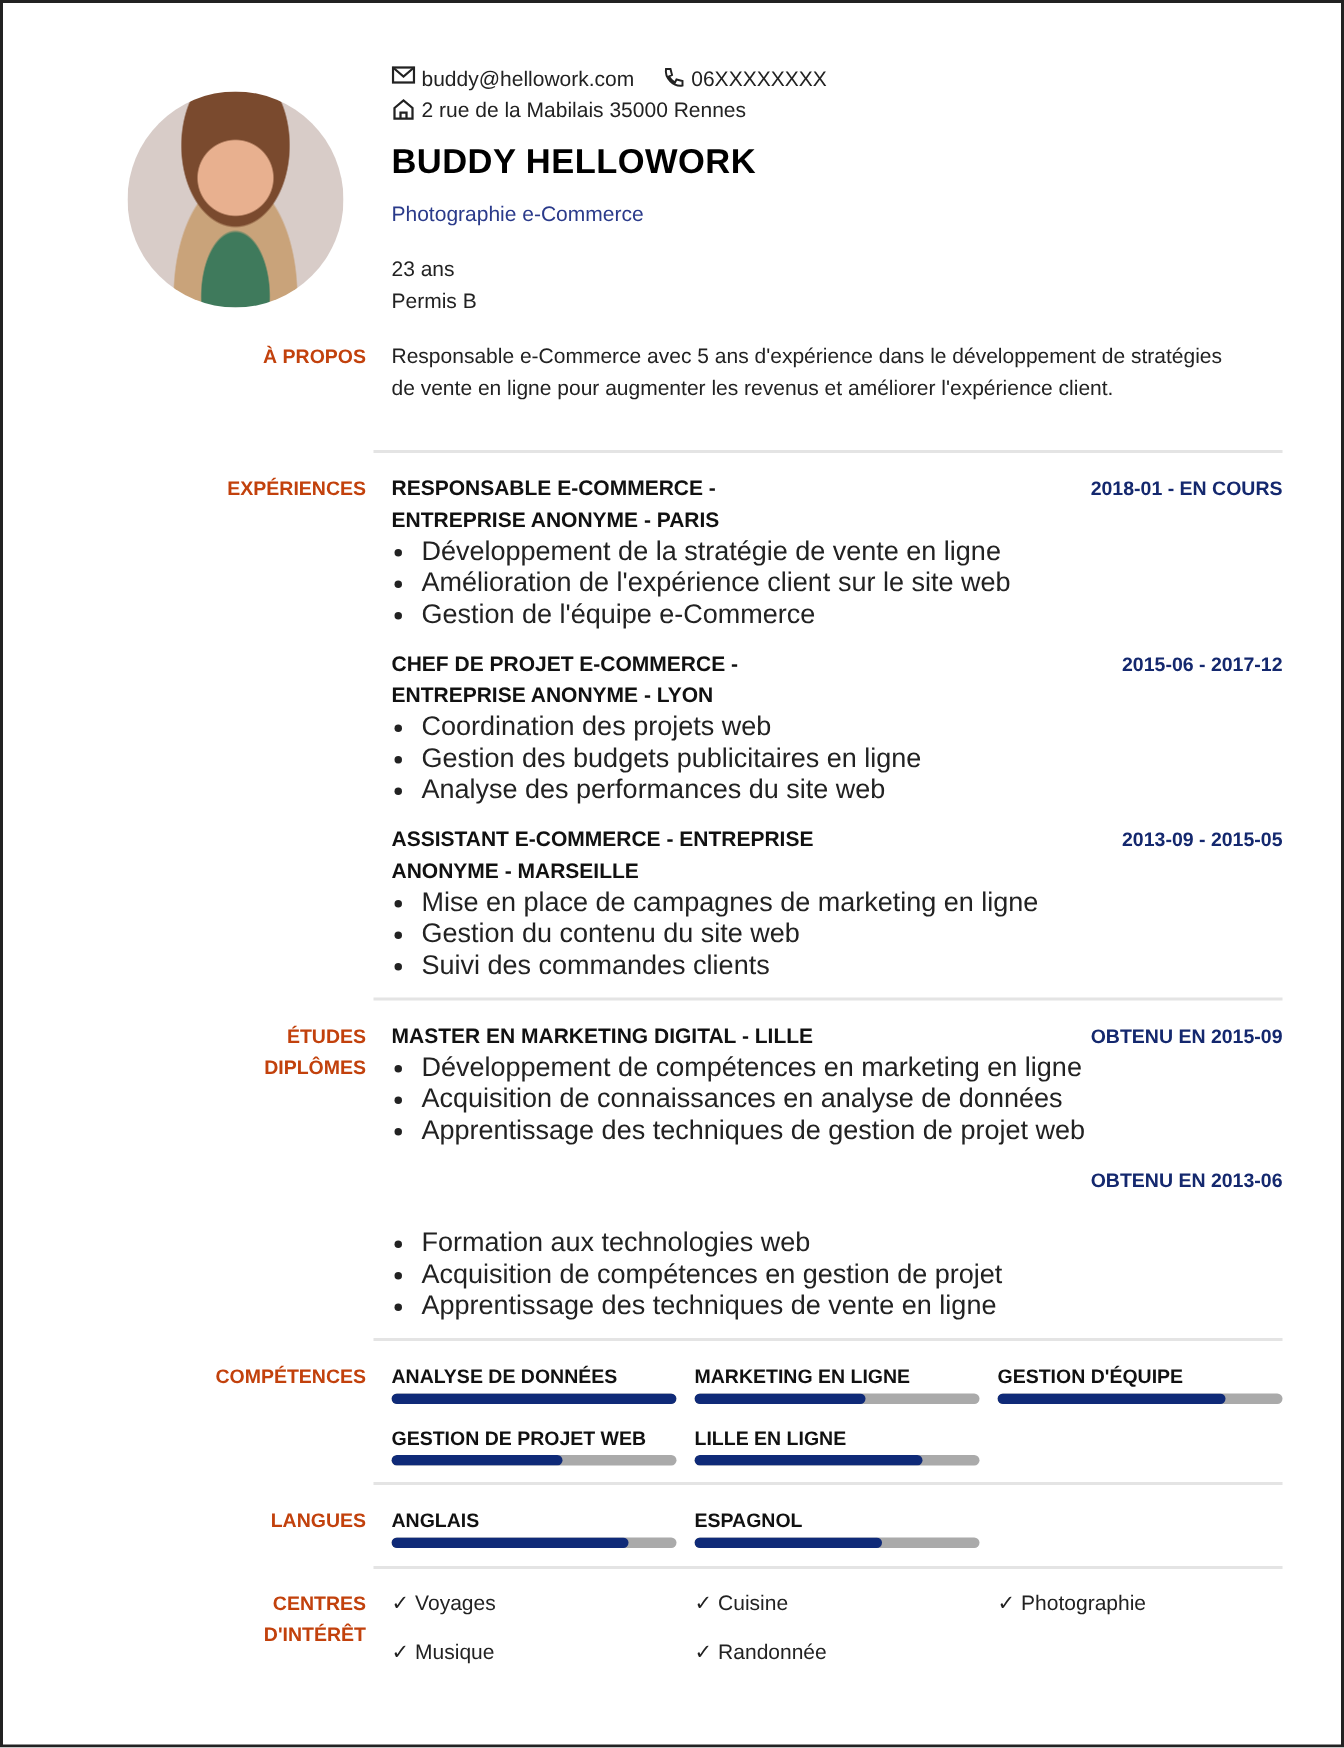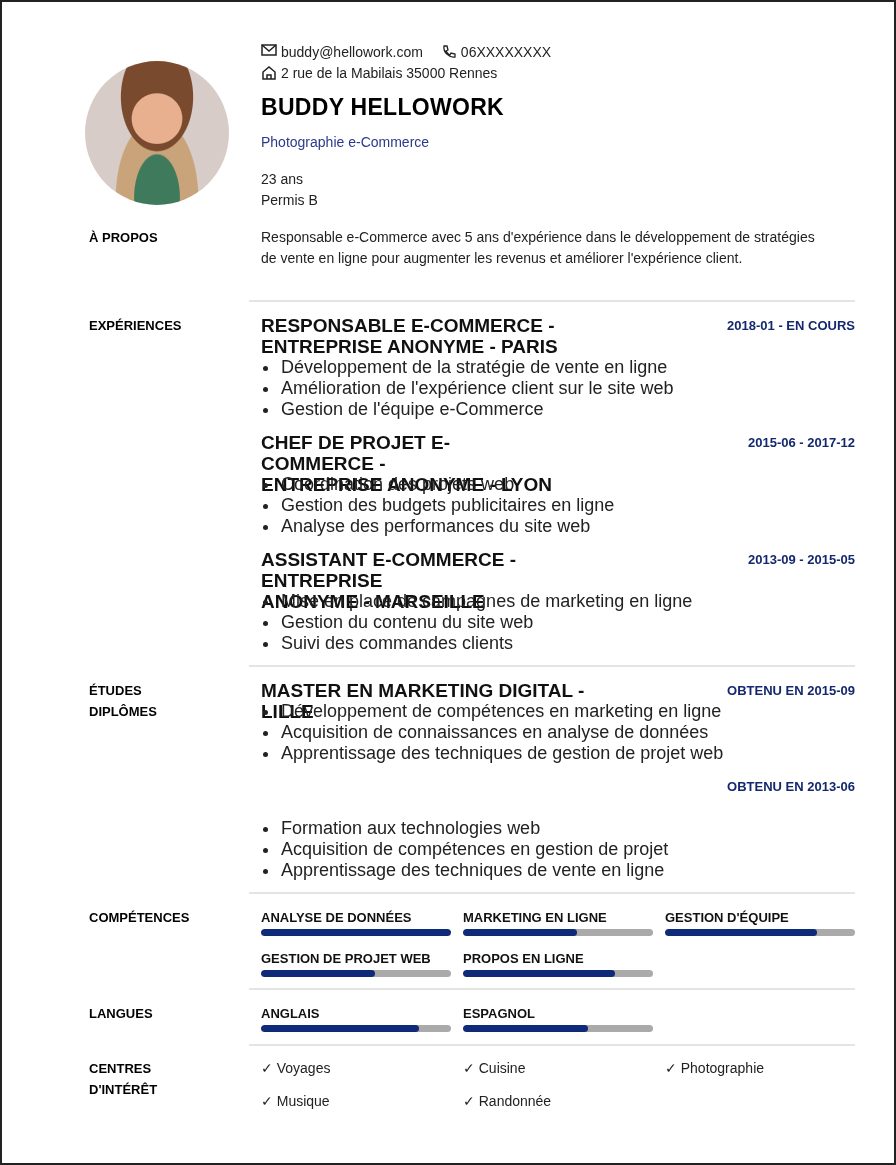--- a/index.html
+++ b/index.html
@@ -3,24 +3,24 @@
 <meta charset="utf-8">
 <style>
 *{box-sizing:border-box;margin:0;padding:0}
 body{width:896px;height:1165px;background:#fff;font-family:"Liberation Sans",sans-serif;color:#222;position:relative;overflow:hidden}
 .frame{position:absolute;left:0;top:0;width:896px;height:1165px;border:2px solid #222}
 .photo{position:absolute;left:85px;top:61px;width:144px;height:144px;border-radius:50%;background:radial-gradient(circle at 50% 40%,#e8b08f 0 22%,transparent 23%),radial-gradient(ellipse at 50% 25%,#7a4a2e 0 35%,transparent 36%),radial-gradient(ellipse at 50% 95%,#3f7a5c 0 22%,#c9a37a 23% 40%,transparent 41%),#d8ccc8;overflow:hidden}
 .contact{position:absolute;left:261px;font-size:14px;color:#222;display:flex;align-items:flex-start;gap:4px}
 .name{position:absolute;left:261px;top:94px;font-size:23px;font-weight:bold;color:#000;letter-spacing:.3px}
 .job{position:absolute;left:261px;top:134px;font-size:14px;color:#2a3a8a}
 .meta{position:absolute;left:261px;font-size:14px}
-.label{position:absolute;width:140px;left:89px;text-align:left;font-size:13px;font-weight:bold;color:#000000;line-height:21px}
+.label{position:absolute;width:140px;left:104px;text-align:right;font-size:13px;font-weight:bold;color:#c2410c;line-height:21px}
 .sep{position:absolute;left:249px;width:606px;height:2px;background:#e4e4e4}
 .txt{position:absolute;left:261px;font-size:14px;line-height:21px}
-.h{position:absolute;left:261px;font-size:19px;font-weight:bold;color:#111;line-height:21px;width:300px}
+.h{position:absolute;left:261px;font-size:14px;font-weight:bold;color:#111;line-height:21px;width:300px}
 .date{position:absolute;right:41px;font-size:13px;font-weight:bold;color:#14286e;line-height:21px}
 ul{position:absolute;left:261px;list-style:none;font-size:18px;line-height:21px}
 ul li{padding-left:20px;position:relative}
 ul li:before{content:"";position:absolute;left:2px;top:9px;width:5px;height:5px;border-radius:50%;background:#222}
 .skill{position:absolute;width:190px}
 .skill .sl{font-size:13px;font-weight:bold;color:#111;line-height:18px}
 .bar{height:7px;border-radius:4px;background:#aaa;margin-top:2px;overflow:hidden}
 .fill{height:100%;background:#0f2a78;border-radius:4px}
 .int{position:absolute;font-size:14px;display:flex;align-items:center;gap:4px}
 </style>
@@ -134,21 +134,21 @@
       <div class="fill" style="width:80%"></div>
     </div>
   </div>
 <div class="skill" style="left:261px;top:950px">
     <div class="sl">GESTION DE PROJET WEB</div>
     <div class="bar">
       <div class="fill" style="width:60%"></div>
     </div>
   </div>
 <div class="skill" style="left:463px;top:950px">
-    <div class="sl">PROPOS EN LIGNE</div>
+    <div class="sl">LILLE EN LIGNE</div>
     <div class="bar">
       <div class="fill" style="width:80%"></div>
     </div>
   </div>
 <div class="sep" style="top:988px"></div>
 
 <div class="label" style="top:1003px">LANGUES</div>
 <div class="skill" style="left:261px;top:1005px">
     <div class="sl">ANGLAIS</div>
     <div class="bar">

